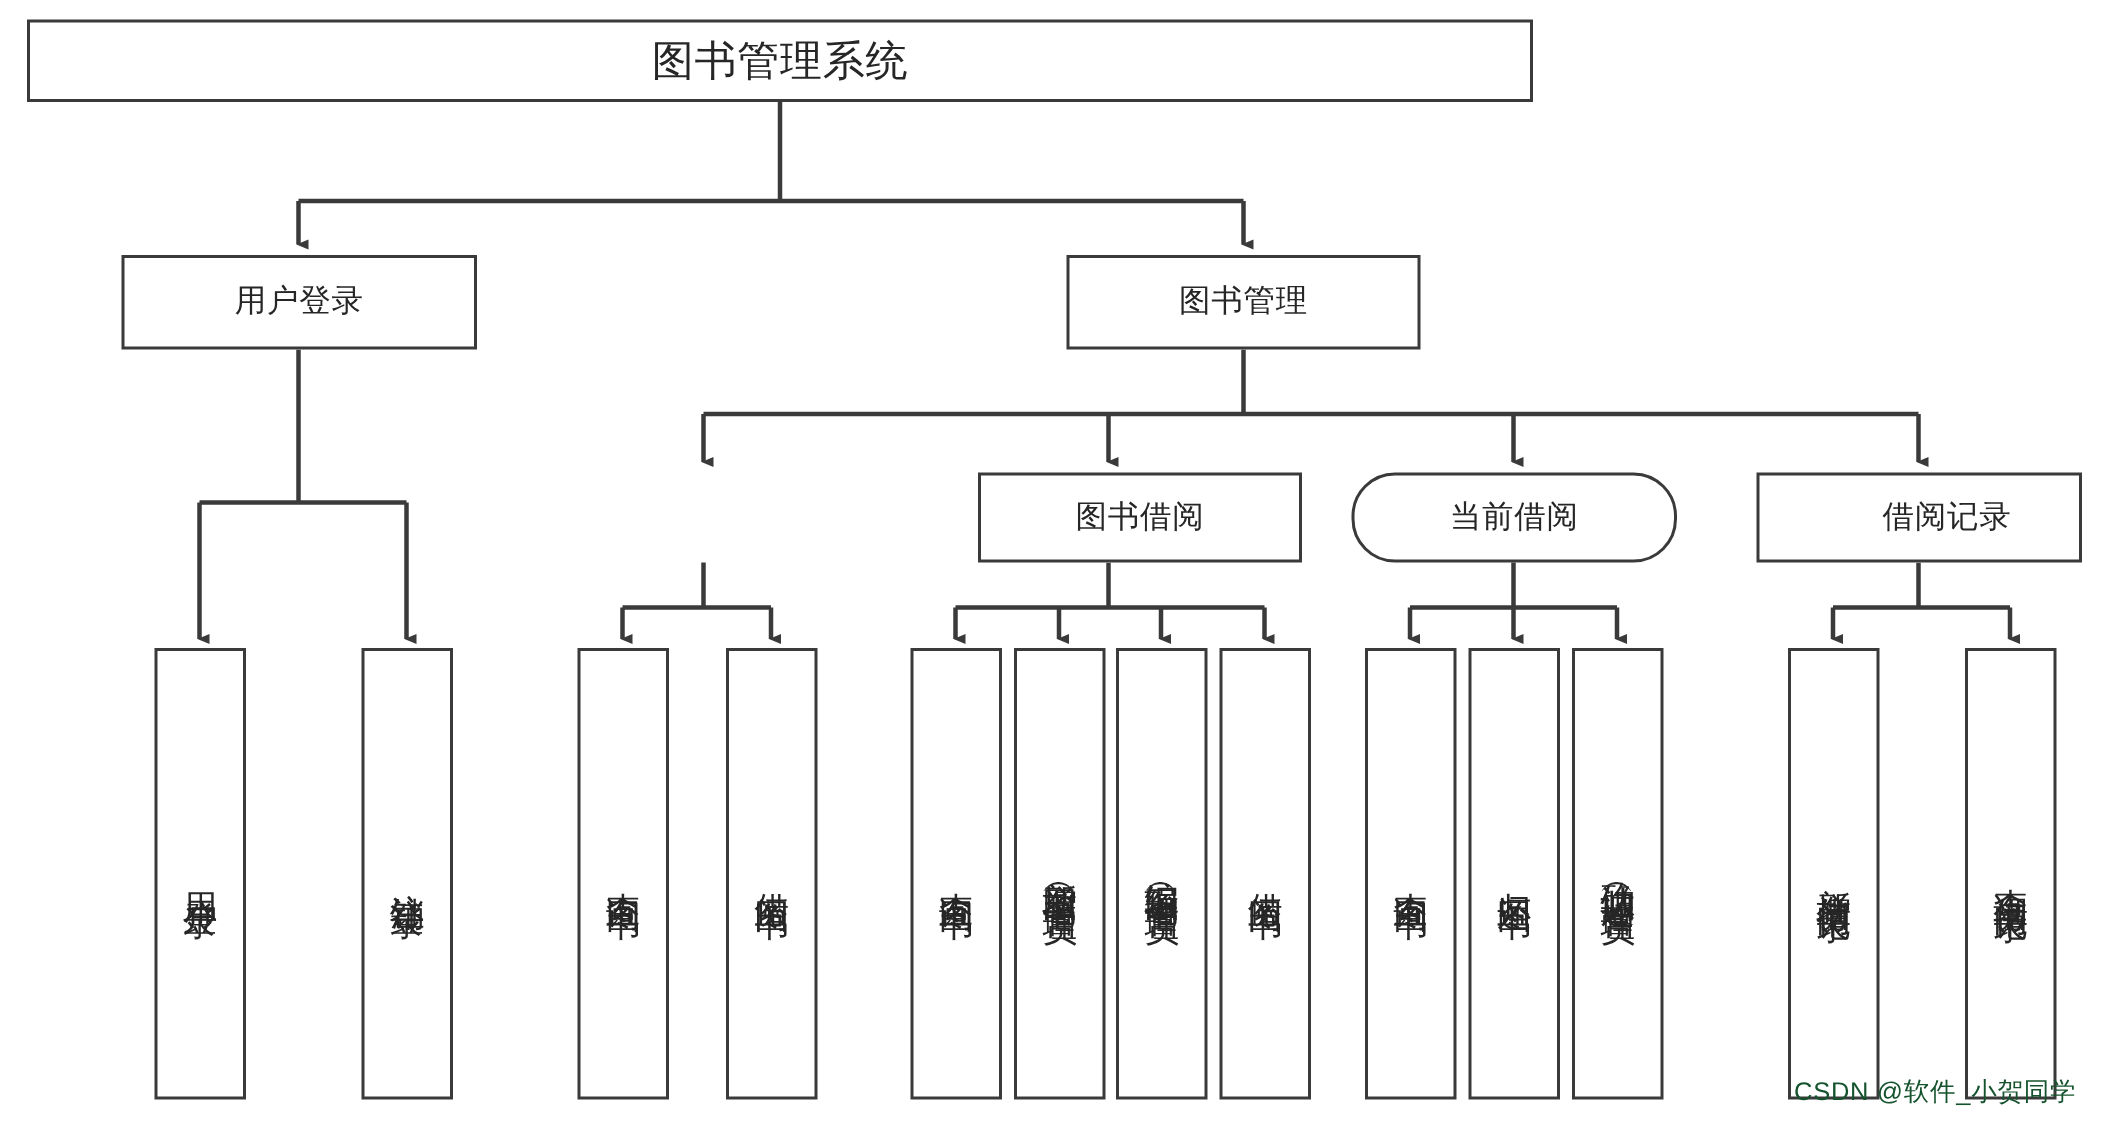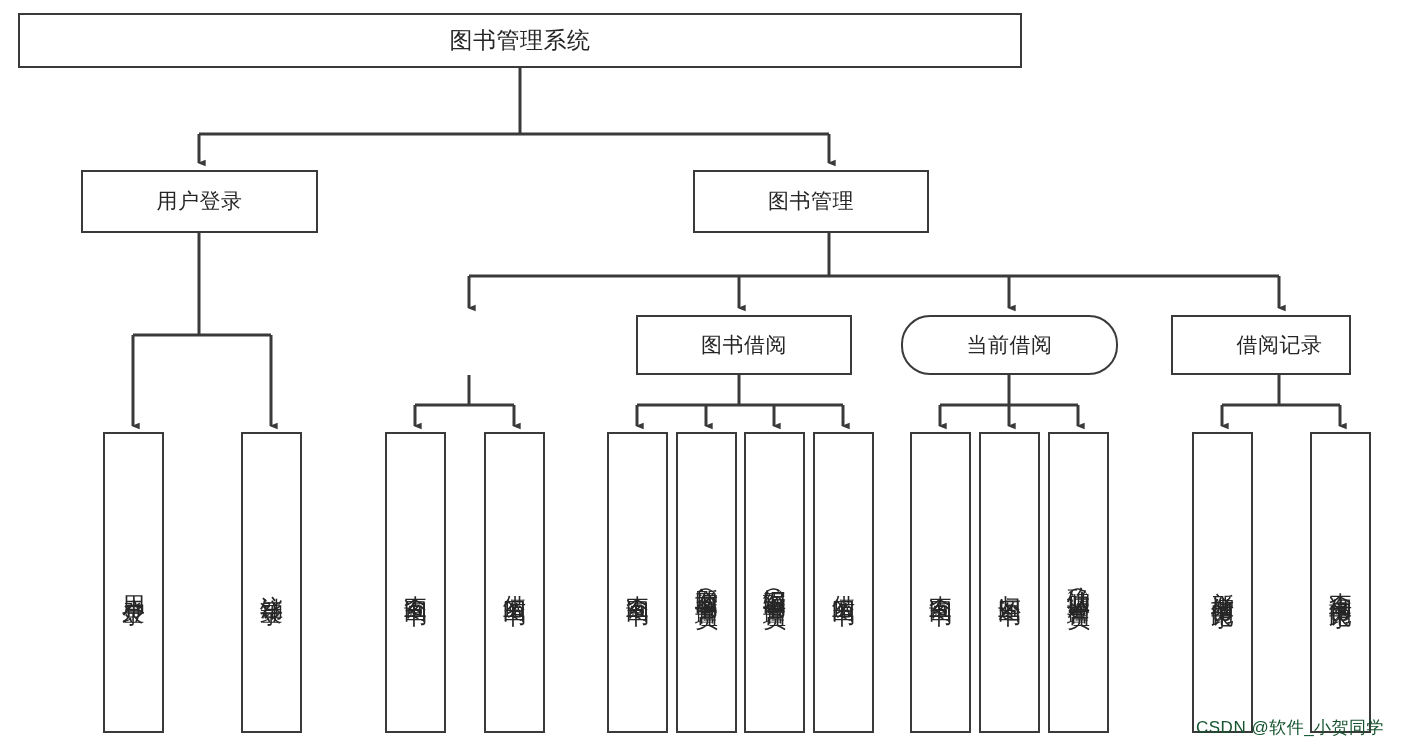--- a/index.html
+++ b/index.html
@@ -36,21 +36,21 @@
     justify-content: center;
     color: #262626;
     line-height: 1.18;
   }
   
   .node.h {
     font-size: 21px;
     letter-spacing: 0.5px;
   }
   .node.root {
-    font-size: 23px;
+    font-size: 28px;
   }
   
   .node.v {
     writing-mode: vertical-rl;
     text-orientation: upright;
     font-size: 23px;
     letter-spacing: 3px;
     padding: 4px 0;
     white-space: nowrap;
   }
@@ -123,31 +123,31 @@
     </g>
   </svg>
 
   <div class="node h root" style="left:18px; top:13px; width:1004px; height:55px;">
     <span class="label">图书管理系统</span>
   </div>
 
   <div class="node h" style="left:81px; top:170px; width:237px; height:63px;">
     <span class="label">用户登录</span>
   </div>
-  <div class="node h" style="left:693px; top:170px; width:236px; height:63px;">
+  <div class="node h" style="left:711px; top:170px; width:236px; height:63px;">
     <span class="label">图书管理</span>
   </div>
 
-  <div class="node h" style="left:636px; top:315px; width:216px; height:60px;">
+  <div class="node h" style="left:652px; top:315px; width:216px; height:60px;">
     <span class="label">图书借阅</span>
   </div>
   <div class="node h" style="left:901px; top:315px; width:217px; height:60px;border-radius:29px;">
     <span class="label">当前借阅</span>
   </div>
-  <div class="node h" style="left:1171px; top:315px; width:180px; height:60px;padding-left:37px;">
+  <div class="node h" style="left:1171px; top:315px; width:217px; height:60px;padding-left:37px;">
     <span class="label">借阅记录</span>
   </div>
 
   <div class="node v" style="left:103px; top:432px; width:61px; height:301px;">
     <span class="label">用户登录</span>
   </div>
   <div class="node v" style="left:241px; top:432px; width:61px; height:301px;">
     <span class="label">注销登录</span>
   </div>
 

